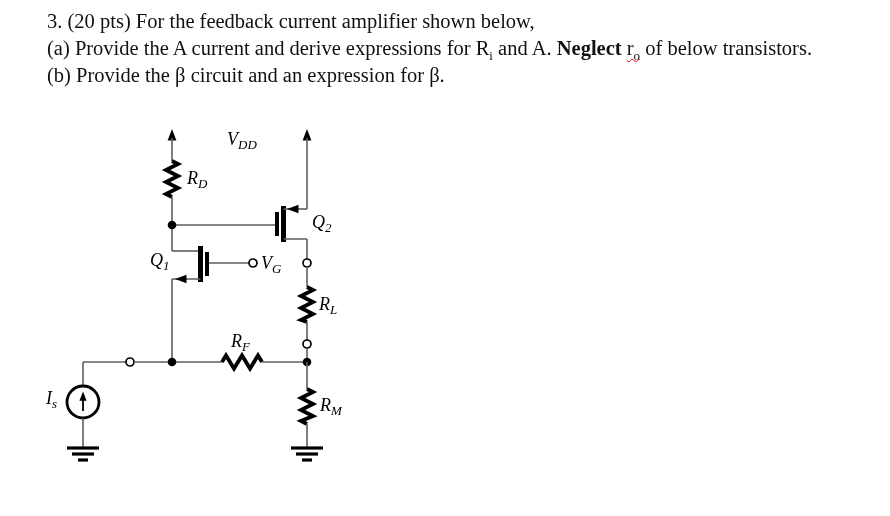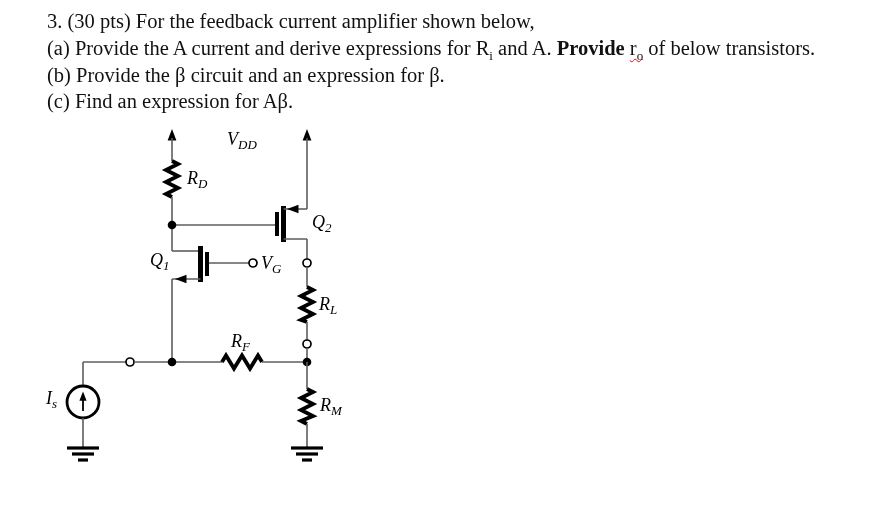--- a/index.html
+++ b/index.html
@@ -37,24 +37,23 @@
     font-style:italic; font-size:18px; fill:#000;
   }
   .clabel .sub { font-size:13px; }
 </style>
 </head>
 <body>
 
 <div id="page">
 
   <div class="problem">
-    <div>3. (30 pts) For the feedback current amplifier shown below,</div>
-    <div><span>(a) Provide the A current and derive expressions for R</span><sub>i</sub><span> and A. </span><span class="bold">Provide </span><span class="misspelled"><span>r</span><sub>o</sub></span><span> of below transistors.</span></div>
+    <div>3. (20 pts) For the feedback current amplifier shown below,</div>
+    <div><span>(a) Provide the A current and derive expressions for R</span><sub>i</sub><span> and A. </span><span class="bold">Neglect </span><span class="misspelled"><span>r</span><sub>o</sub></span><span> of below transistors.</span></div>
     <div>(b) Provide the β circuit and an expression for β.</div>
-    <div>(c) Find an expression for Aβ.</div>
   </div>
 
   <svg class="circuit" width="890" height="516" viewBox="0 0 890 516">
 
     <g>
       <polygon class="ahead" points="172,129 167.6,140.5 176.4,140.5"></polygon>
       <path class="wire" d="M172,138 V161"></path>
     </g>
     <g>
       <polygon class="ahead" points="307,129 302.6,140.5 311.4,140.5"></polygon>

